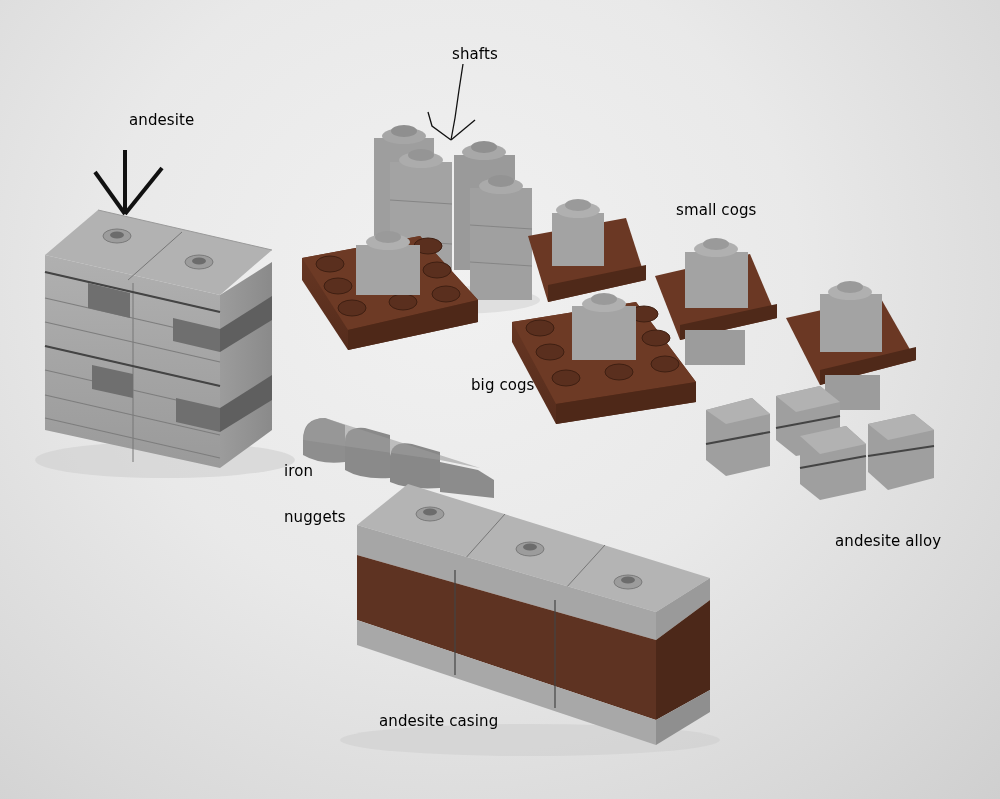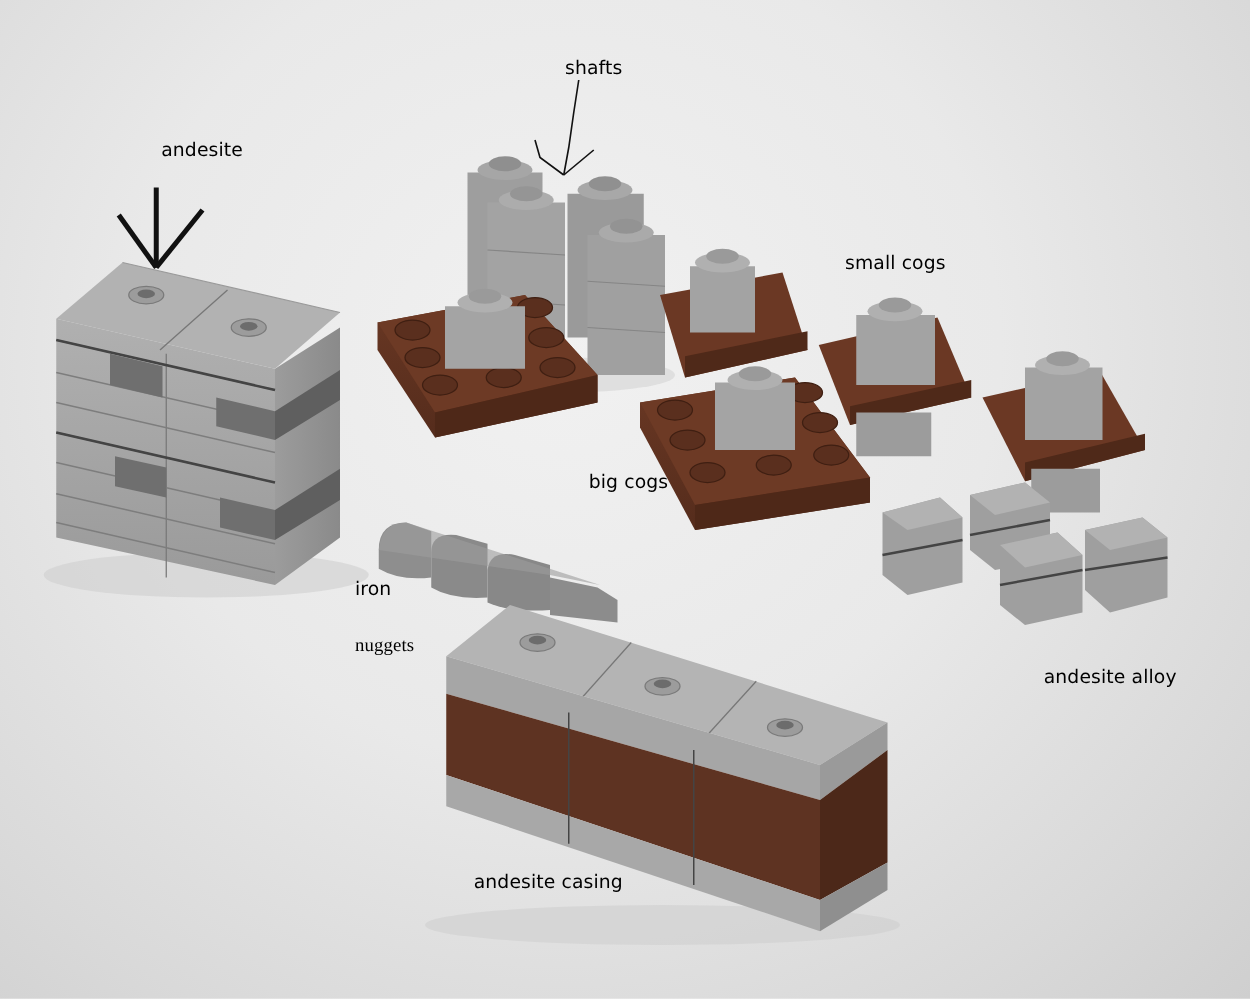--- a/index.html
+++ b/index.html
@@ -227,15 +227,15 @@
       <ellipse cx="628" cy="580" rx="7" ry="3.5" fill="#6c6c6c"></ellipse>
     </g>
   </g>
 </svg>
 
 <div class="label" style="left:105px; top:111px;margin-left:24px;">andesite</div>
 <div class="label" style="left:452px; top:45px;">shafts</div>
 <div class="label" style="left:676px; top:201px;">small cogs</div>
 <div class="label" style="left:471px; top:376px;">big cogs</div>
 <div class="label" style="left:284px; top:462px;">iron</div>
-<div class="label" style="left:284px; top:508px;font-family:Liberation Serif, serif;">nuggets</div>
+<div class="label" style="left:284px; top:508px;">nuggets</div>
 <div class="label" style="left:835px; top:532px;text-align:right;">andesite alloy</div>
-<div class="label" style="left:379px; top:696px;">andesite casing</div>
+<div class="label" style="left:379px; top:712px;">andesite casing</div>
 
 </body></html>

